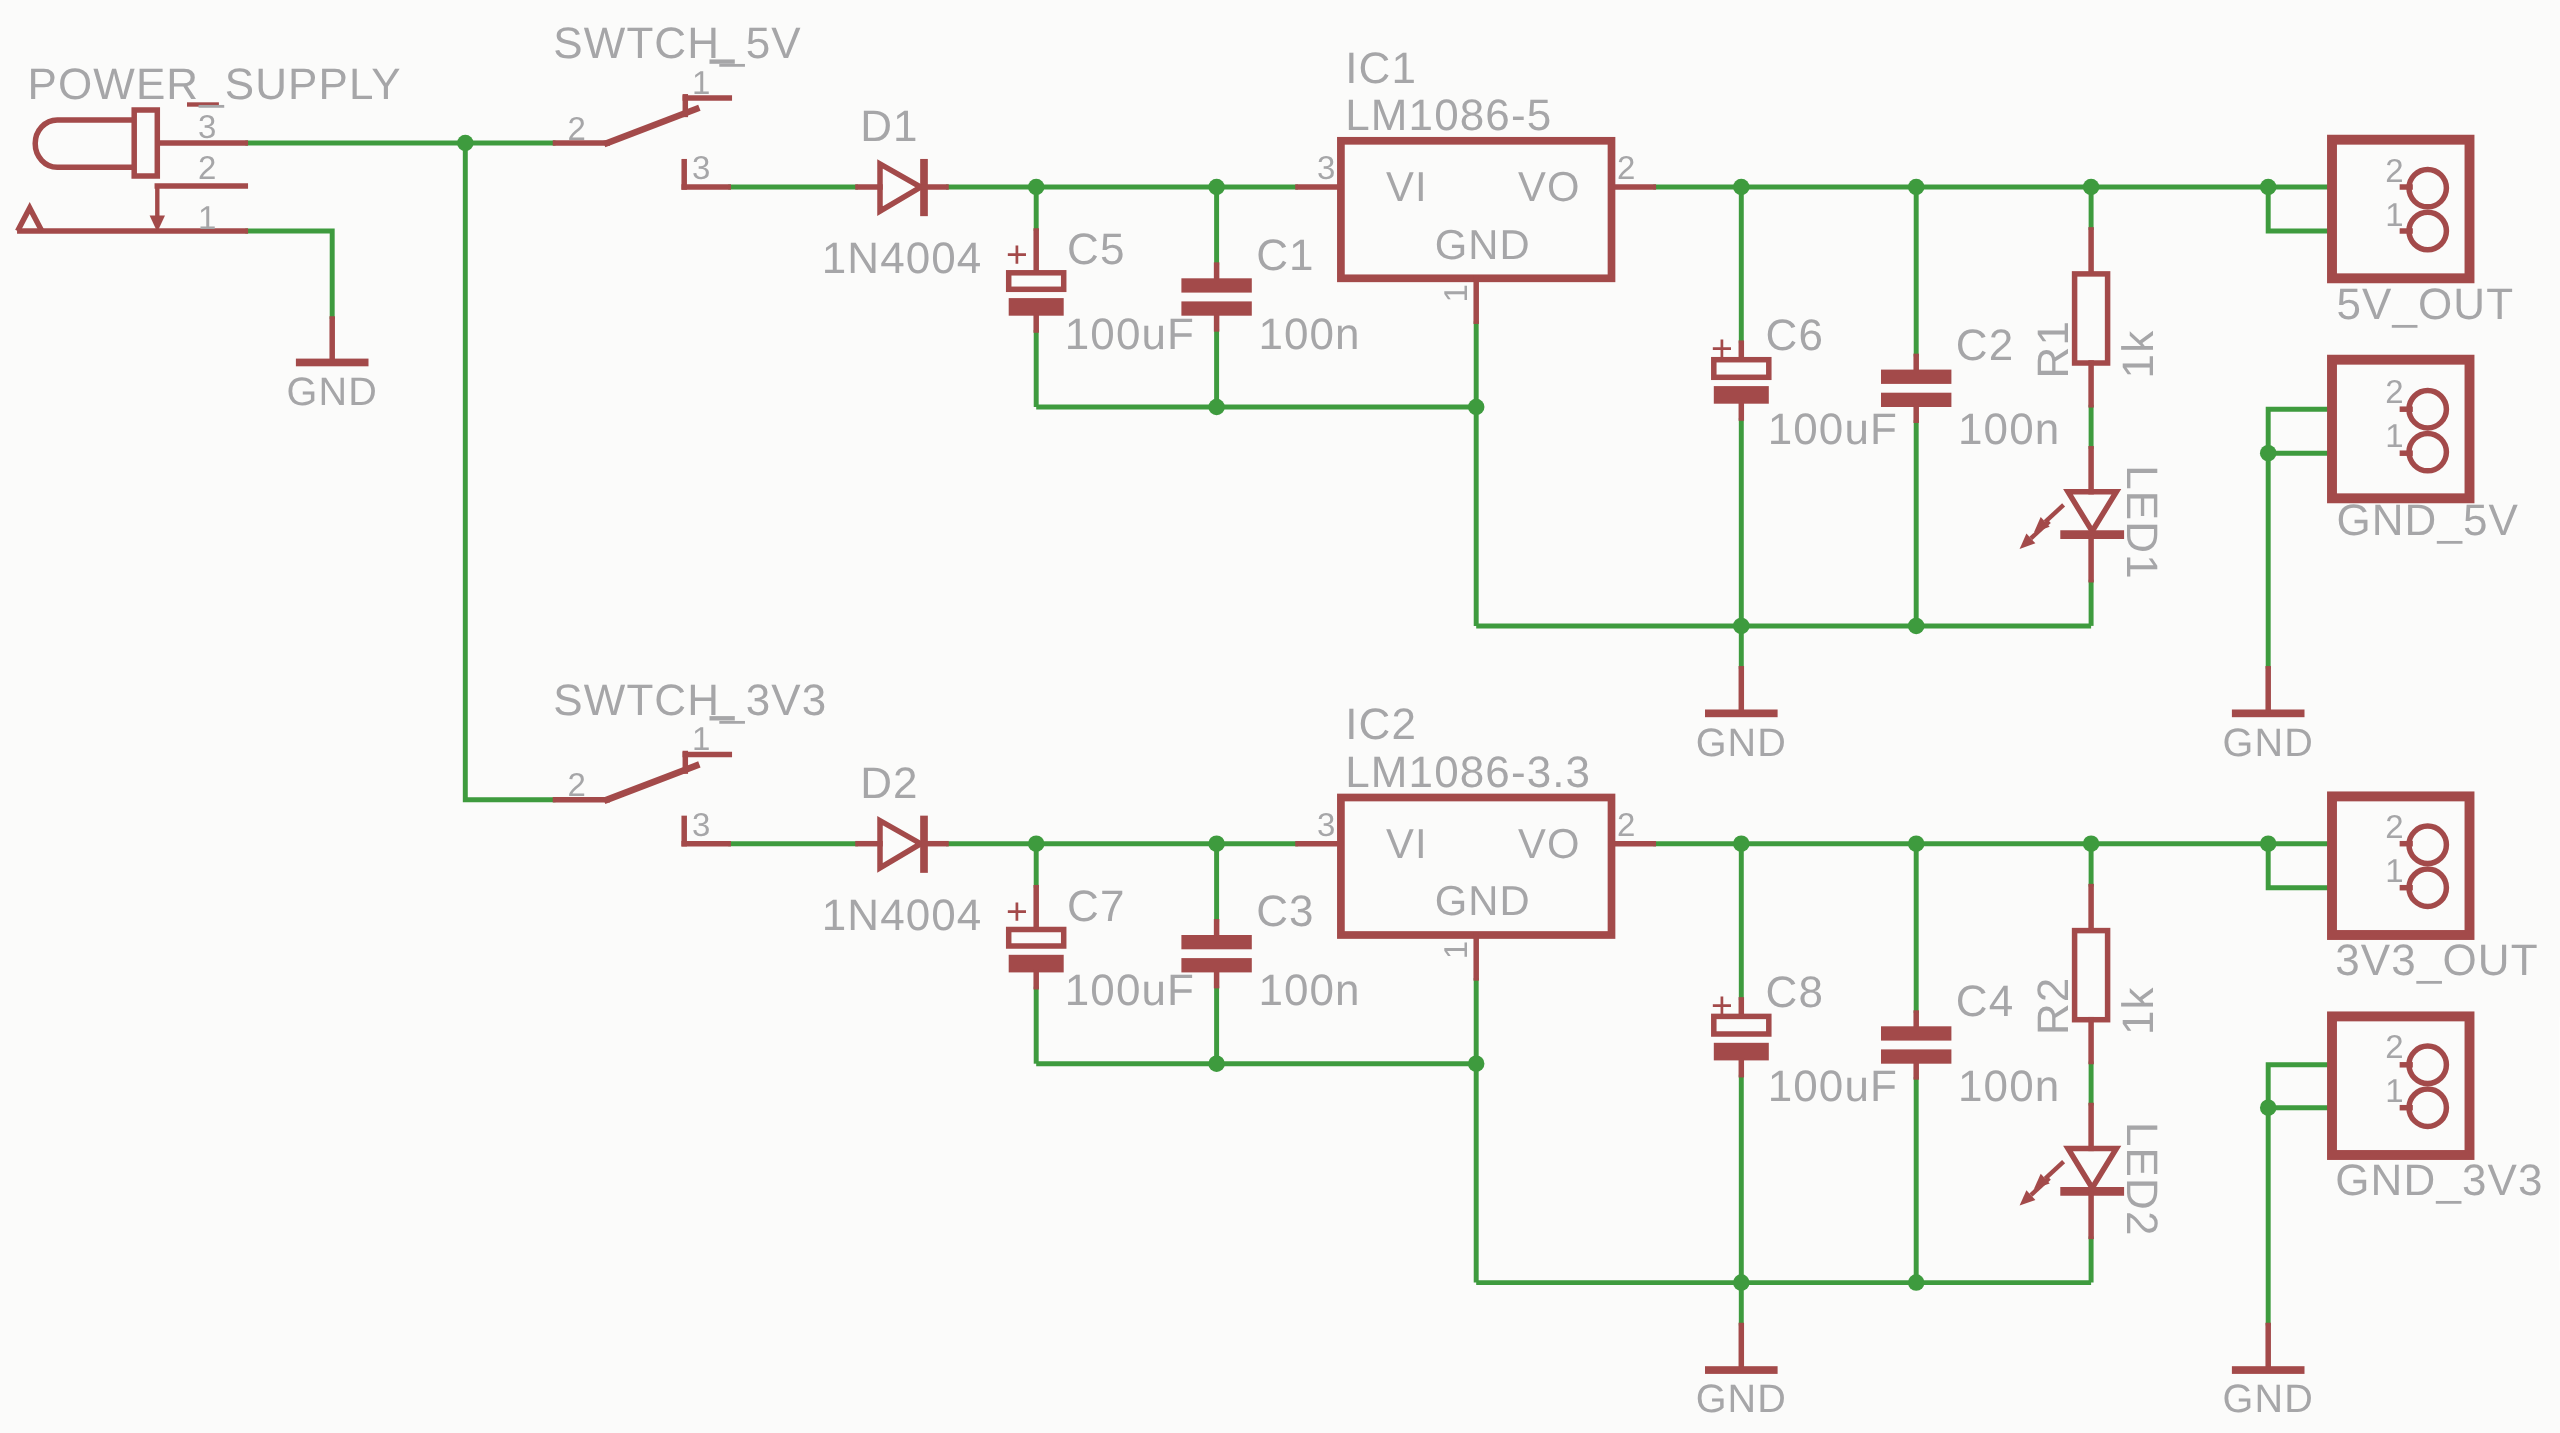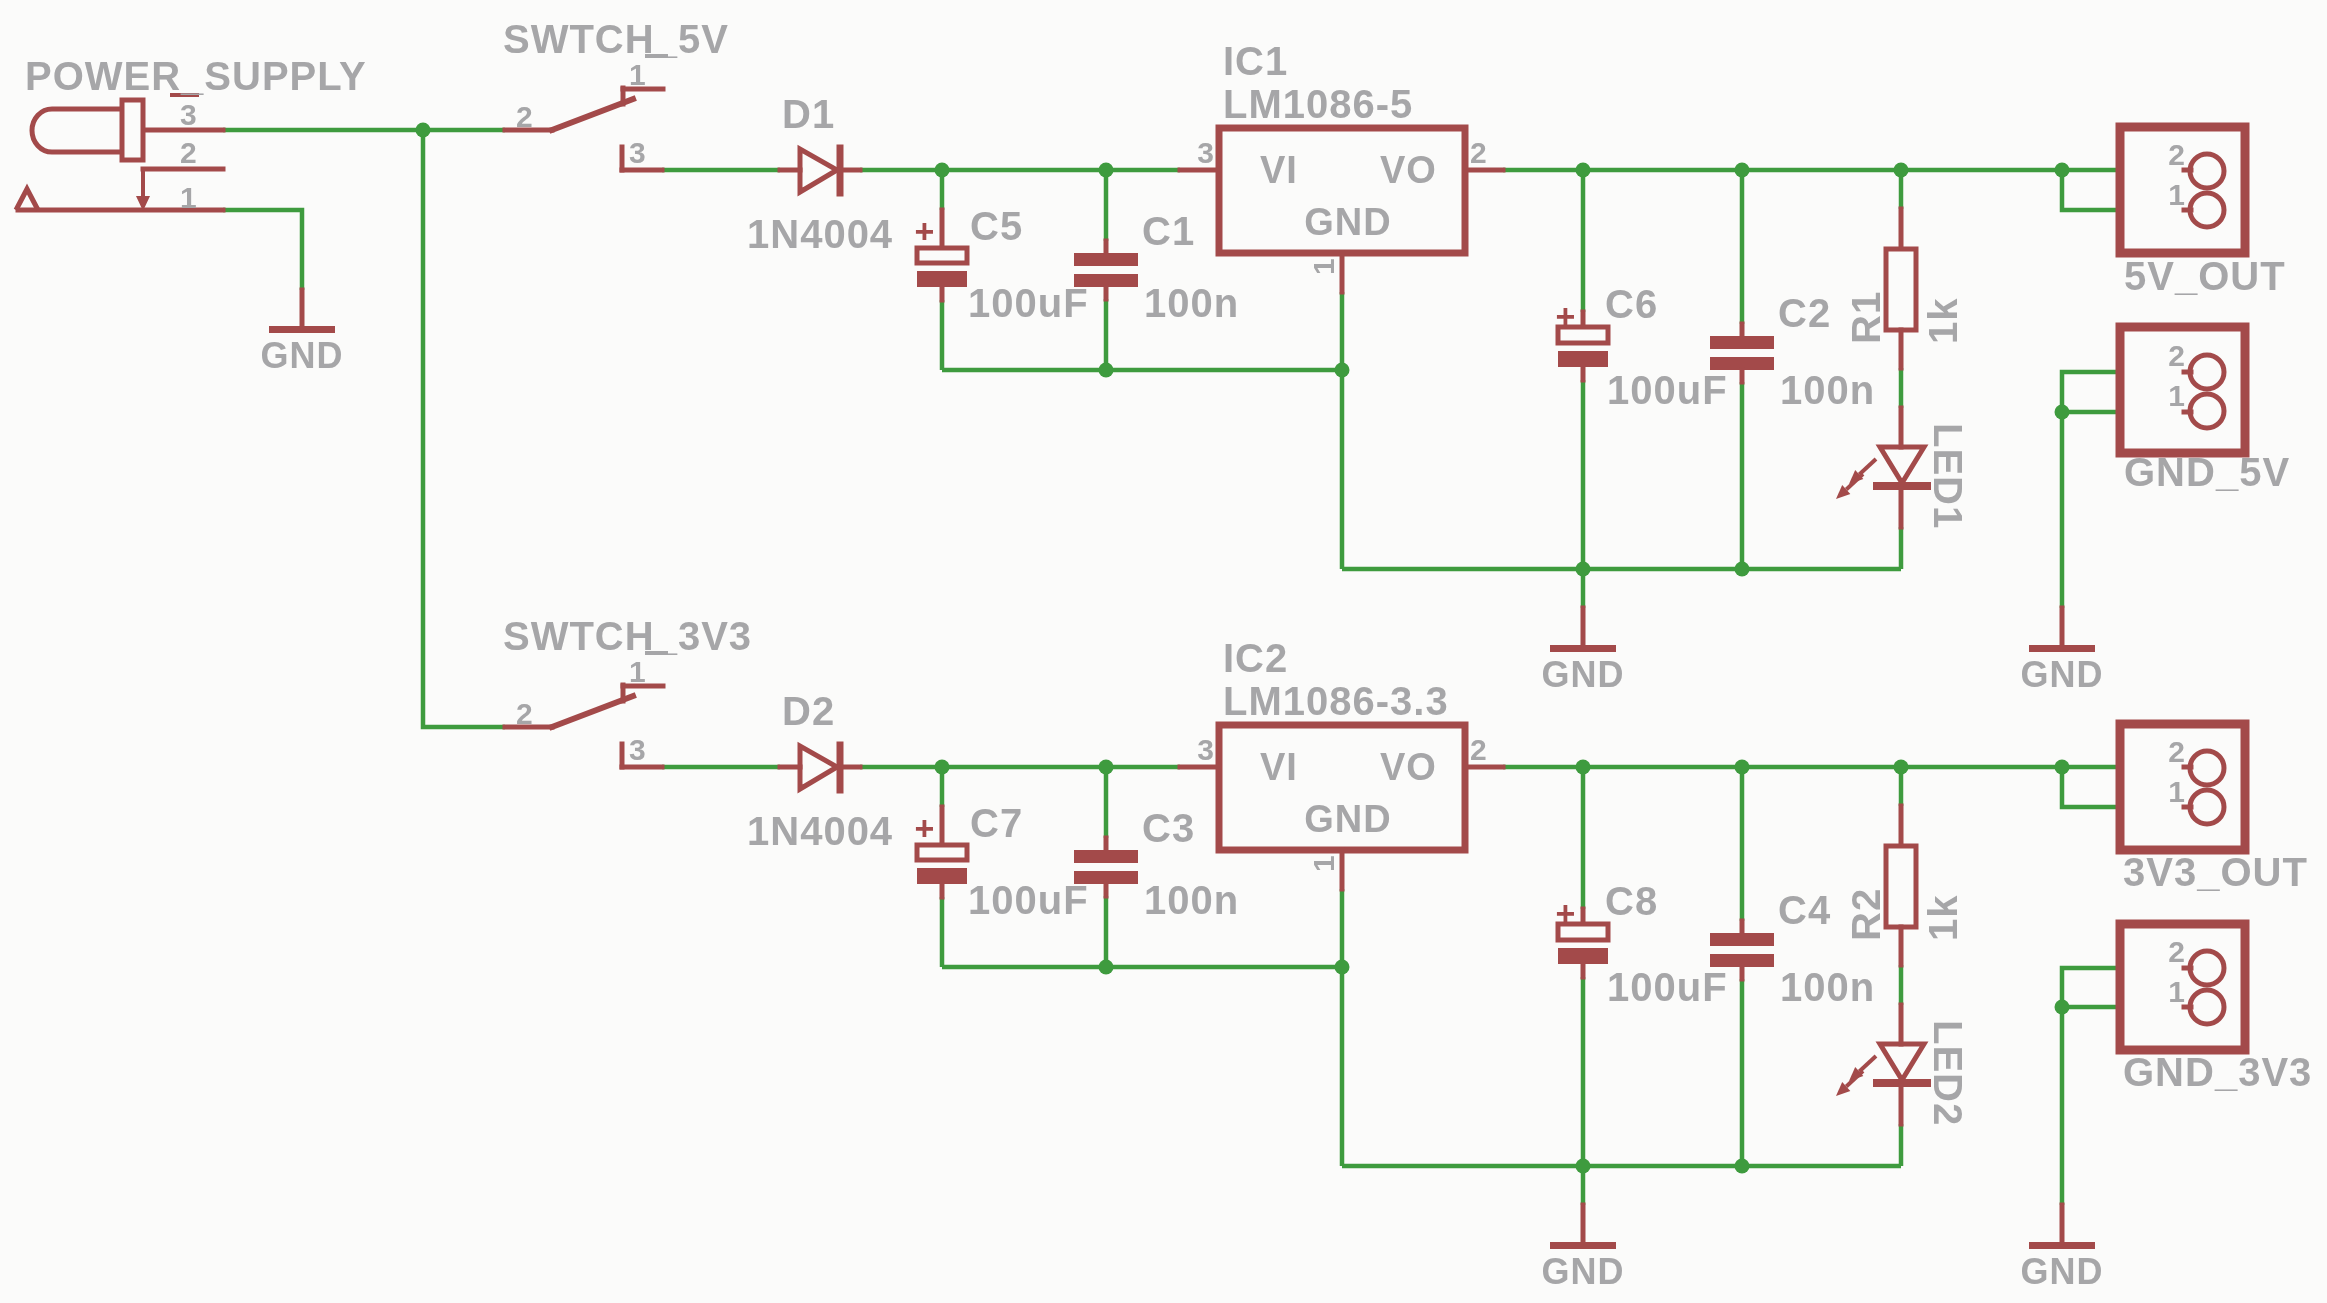--- a/index.html
+++ b/index.html
@@ -1,16 +1,16 @@
 <!DOCTYPE html>
 <html><head>
 <meta charset="utf-8">
 <style>
   html,body{margin:0;padding:0;background:#ffffff;}
-  .page{width:2327px;height:1303px;background:#fbfbfa;overflow:hidden;font-weight:bold;}
+  .page{width:2327px;height:1303px;background:#fbfbfa;overflow:hidden;}
   svg{display:block;}
   text{font-family:"Liberation Sans", sans-serif;}
   .lbl{letter-spacing:1px;}
 </style>
 </head>
 <body>
 
 <div class="page">
   <svg id="schematic" viewBox="0 0 2327 1303" width="2327" height="1303">
       <rect x="0" y="0" width="2327" height="1303" fill="#fbfbfa"></rect>

